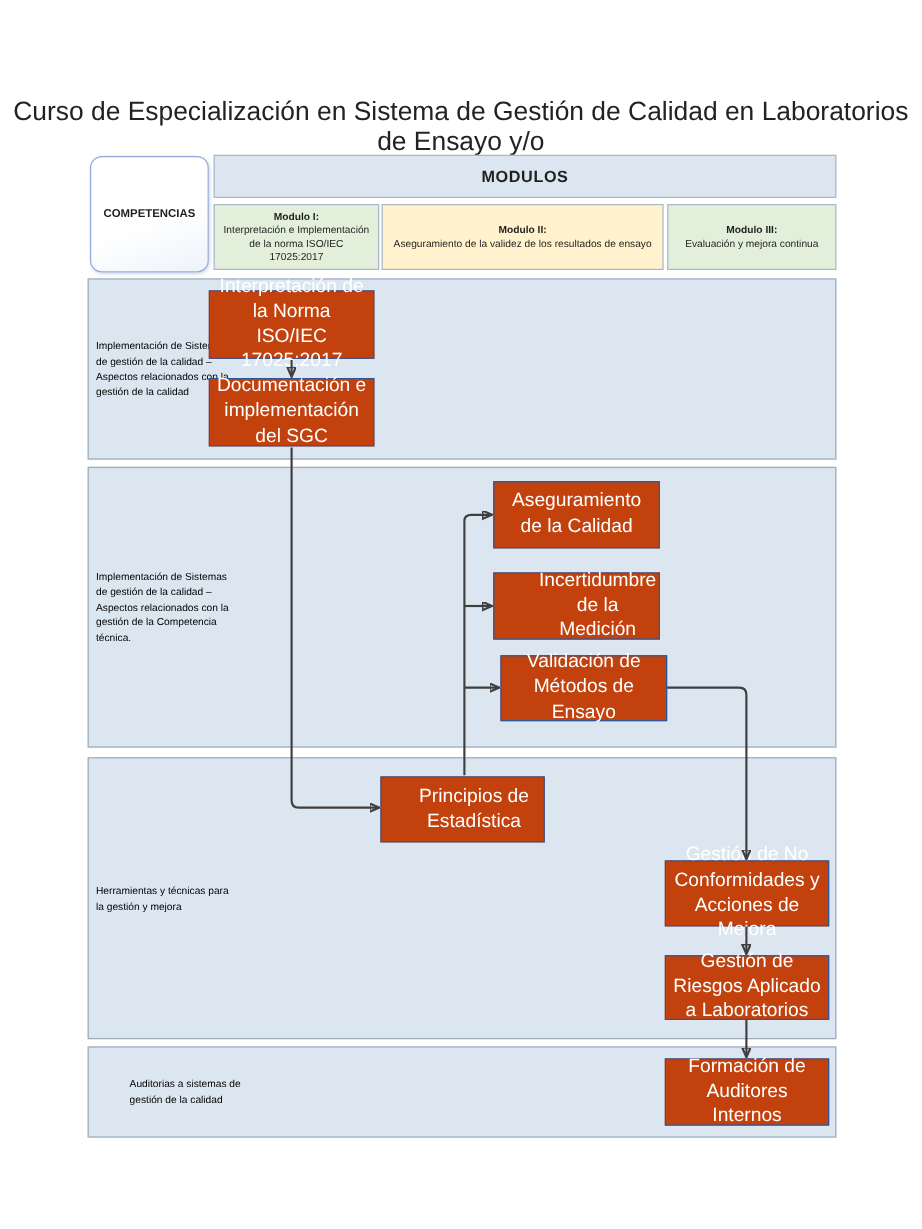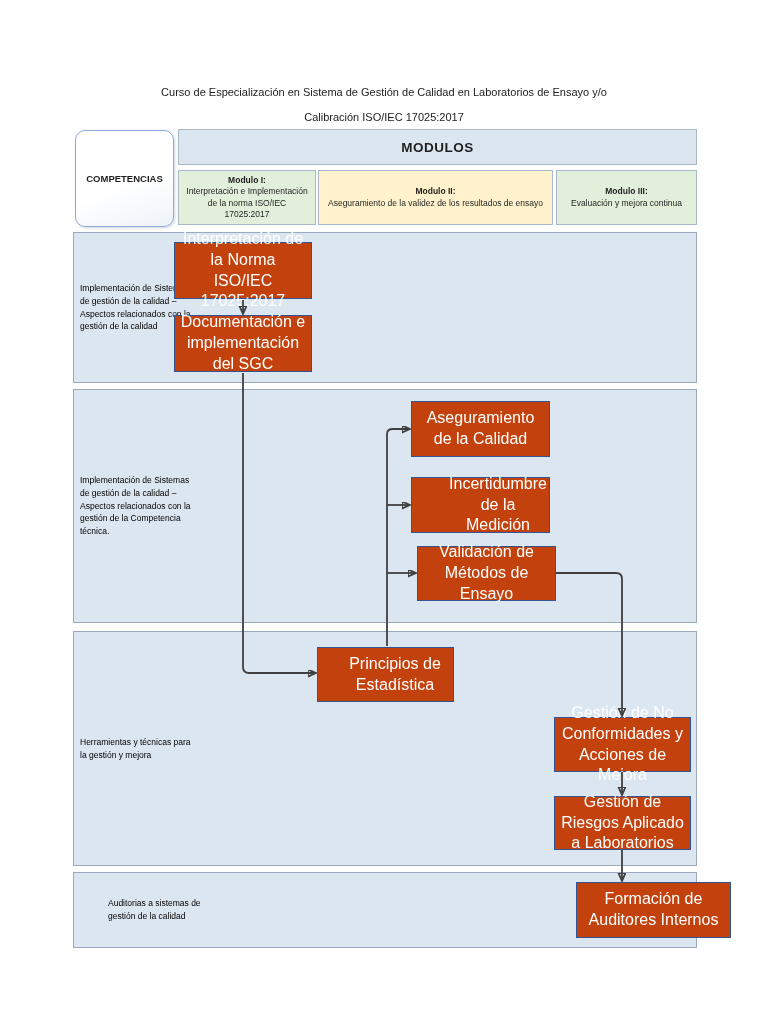--- a/index.html
+++ b/index.html
@@ -6,21 +6,21 @@
   .page {
     position:relative; width:768px; height:1024px; background:#ffffff;
     font-family:"Liberation Sans", sans-serif; color:#1f1f1f; overflow:hidden;
   }
   .title {
     position:absolute; top:44px; left:0; width:768px; text-align:center;
     font-size:23px; font-weight:700; letter-spacing:.4px; color:#222;
   }
   .subtitle {
     position:absolute; top:80px; left:0; width:768px; text-align:center;
-    font-size:11px; font-weight:500; line-height:25px; color:#222;
+    font-size:22px; font-weight:500; line-height:25px; color:#222;
   }
   
   .comp-box {
     position:absolute; left:75px; top:130px; width:97px; height:95px;
     border:1.5px solid #8eaadb; border-radius:10px;
     background:linear-gradient(160deg,#ffffff 55%,#eef3fa);
     box-shadow:1px 1px 3px rgba(120,140,170,.35);
     display:flex; align-items:center; justify-content:center;
     font-size:9.5px; font-weight:700; text-align:center;
   }
@@ -59,21 +59,21 @@
     box-sizing:border-box;
   }
   #n1 { left:174px; top:242px; width:138px; height:57px; }
   #n2 { left:174px; top:315px; width:138px; height:57px; }
   #n3 { left:411px; top:401px; width:139px; height:56px; }
   #n4 { left:411px; top:477px; width:139px; height:56px;padding-left:40px; }
   #n5 { left:417px; top:546px; width:139px; height:55px; }
   #n6 { left:317px; top:647px; width:137px; height:55px;padding-left:24px; }
   #n7 { left:554px; top:717px; width:137px; height:55px; }
   #n8 { left:554px; top:796px; width:137px; height:54px; }
-  #n9 { left:554px; top:882px; width:155px; height:56px;margin-left:22px; }
+  #n9 { left:554px; top:882px; width:137px; height:56px; }
   .connectors { position:absolute; left:0; top:0; width:768px; height:1024px; pointer-events:none; }
   .connectors path { fill:none; stroke:#3f3f3f; stroke-width:1.8; }
 </style>
 </head>
 <body>
 
 <div class="page">
 
   <div class="subtitle">
     <div>Curso de Especialización en Sistema de Gestión de Calidad en Laboratorios de Ensayo y/o</div>

